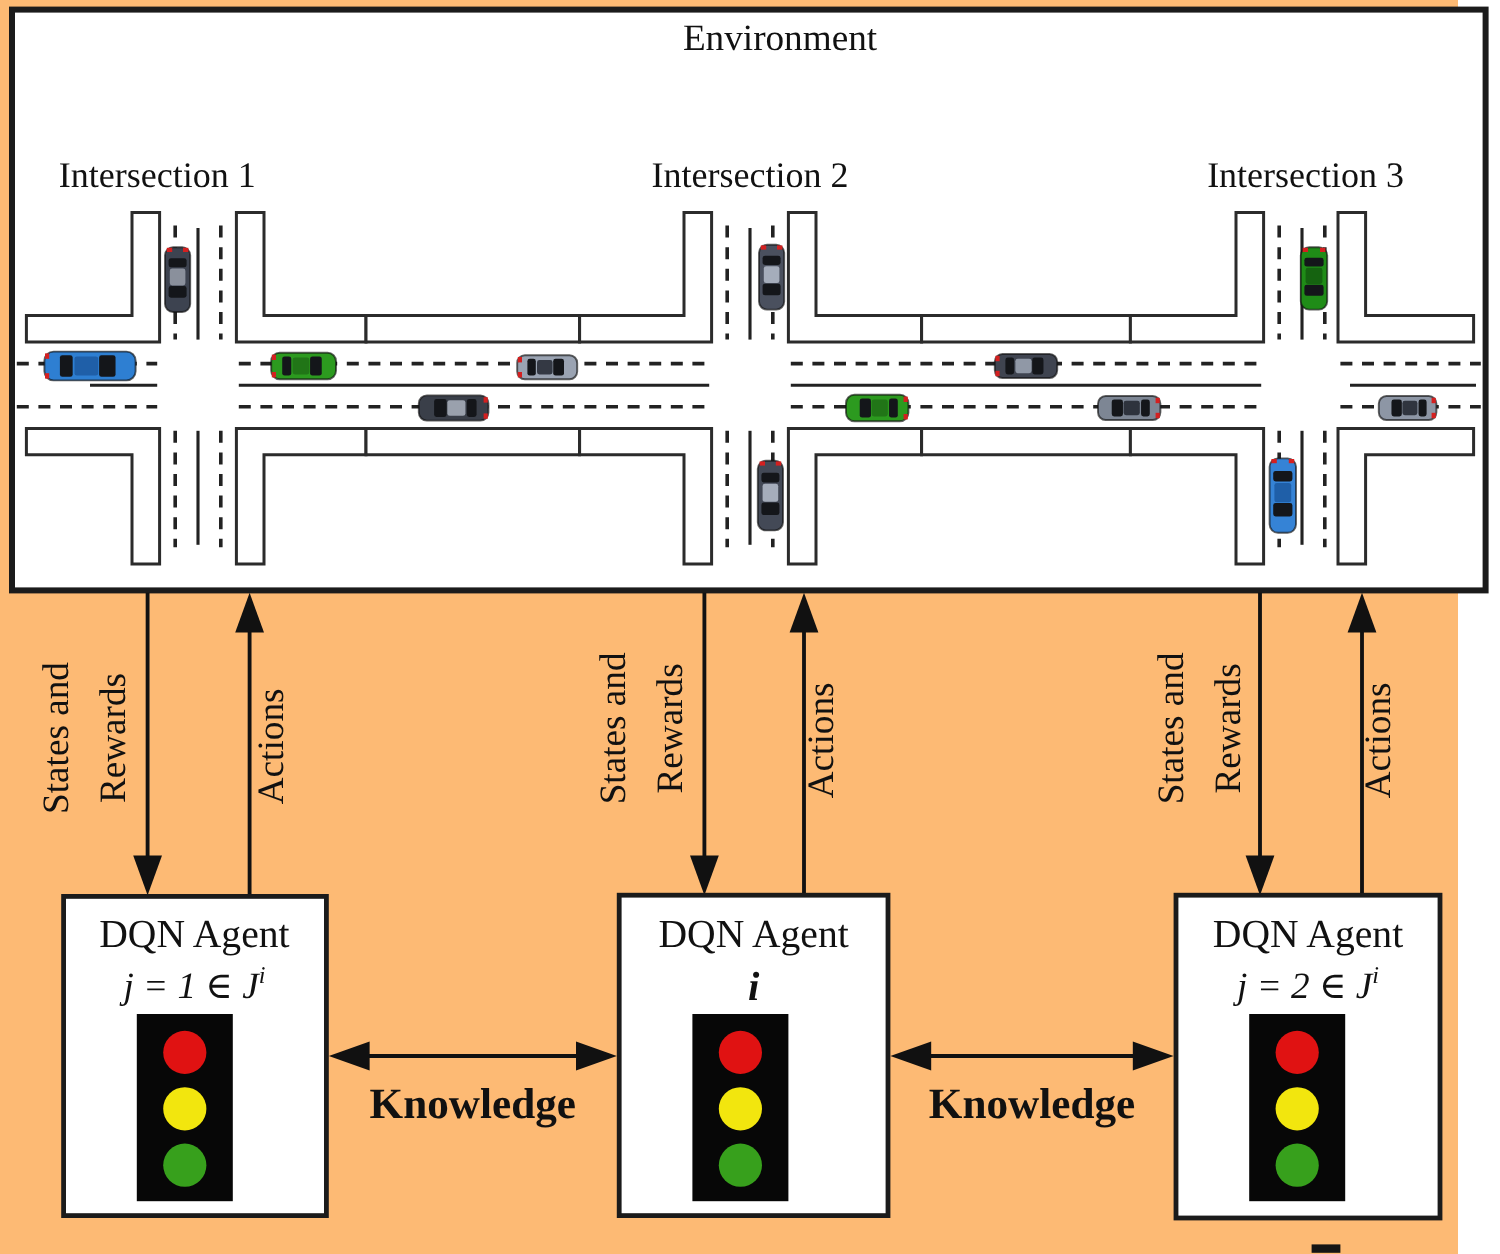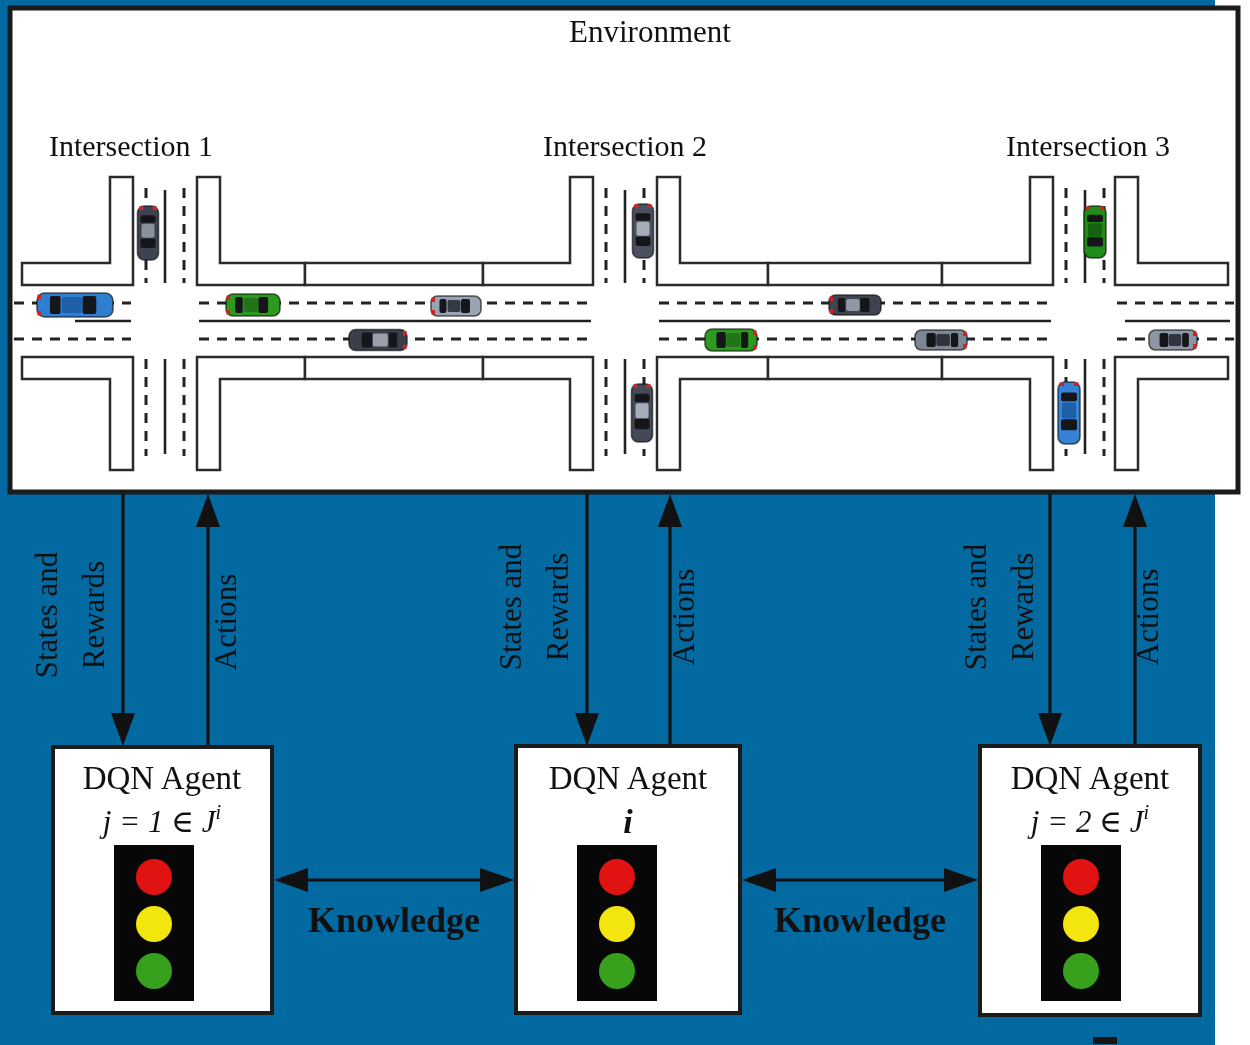--- a/index.html
+++ b/index.html
@@ -1,16 +1,16 @@
 <!DOCTYPE html>
 <html><head>
 <meta charset="utf-8">
 <style>
   html,body{margin:0;padding:0;background:#ffffff;}
-  .page{width:1215px;height:1045px;background:#0369a1;position:relative;}
+  .page{width:1215px;height:1045px;background:#fdba74;position:relative;}
   svg{display:block;}
   text{font-family:"Liberation Serif","DejaVu Serif",serif;fill:#111;}
   .title{font-size:31px;}
   .ilabel{font-size:30px;}
   .vlabel{font-size:31px;}
   .agent-title{font-size:33px;}
   .math{font-size:31px;font-style:italic;}
   .math-sup{font-size:20px;font-style:italic;}
   .knowledge{font-size:36px;font-weight:bold;}
   .block{fill:#ffffff;stroke:#2b2b2b;stroke-width:2.5;}

